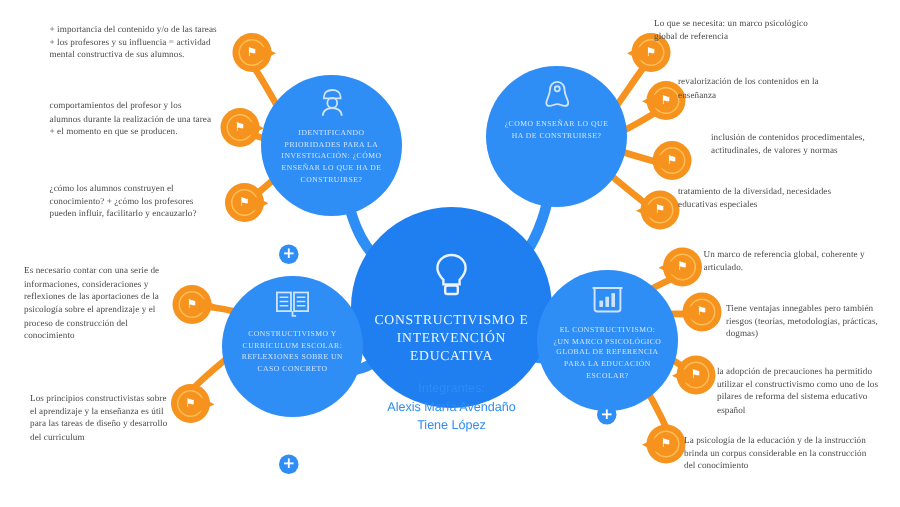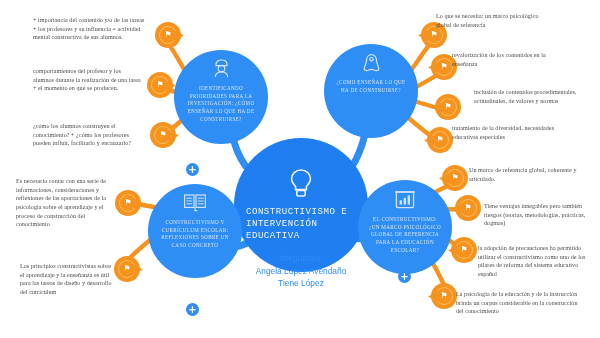--- a/index.html
+++ b/index.html
@@ -67,23 +67,23 @@
   }
 
   
   #center{
     position:absolute;left:234px;top:138px;width:134px;height:134px;
     border-radius:50%;background:#1f7ef0;
     display:flex;flex-direction:column;align-items:center;justify-content:center;
   }
   #center .cicon{margin-bottom:4px;}
   #center .ctitle{
-    font-family:Liberation Mono, monospace;
+    font-family:Liberation Serif, serif;
     color:#eef5ff;font-size:9.1px;line-height:1.32;letter-spacing:0.5px;
-    text-align:left;padding:0 12px;text-transform:uppercase;
+    text-align:center;padding:0 12px;text-transform:uppercase;
   }
   #credits{
     position:absolute;left:228px;top:252px;width:146px;text-align:center;
     font-family:"Liberation Sans", sans-serif;
     color:#2f8df6;font-size:8.4px;line-height:1.5;
   }
   #credits .clabel{display:block;}
 
   
   .plus{
@@ -128,21 +128,21 @@
       <svg width="26" height="30" viewBox="0 0 26 30">
         <path d="M13 2 C7.5 2 3.6 6 3.6 10.8 C3.6 14.3 5.9 16.6 7.6 18.6 L7.6 21.6 L18.4 21.6 L18.4 18.6 C20.1 16.6 22.4 14.3 22.4 10.8 C22.4 6 18.5 2 13 2 Z" fill="none" stroke="#eaf3ff" stroke-width="1.6"></path>
         <rect x="8.8" y="22.4" width="8.4" height="5.6" rx="1.4" fill="none" stroke="#eaf3ff" stroke-width="1.6"></rect>
       </svg>
     </span>
     <div class="ctitle">CONSTRUCTIVISMO E INTERVENCIÓN EDUCATIVA</div>
   </div>
 
   <div id="credits">
     <span class="clabel">Integrantes:</span>
-    <span class="clabel">Angela López Avendaño</span>
+    <span class="clabel">Alexis María Avendaño</span>
     <span class="clabel">Tiene López</span>
   </div>
 
   <div class="branch" style="left:174px;top:50px;width:94px;height:94px;">
     <span class="bicon">
       <svg width="17" height="19" viewBox="0 0 17 19">
         <path d="M3 5.4 C3 2.6 5.3 1 8.5 1 C11.7 1 14 2.6 14 5.4 L14 6.6 L3 6.6 Z" fill="none" stroke="#cfe4fb" stroke-width="1.2"></path>
         <circle cx="8.5" cy="9.6" r="3.3" fill="none" stroke="#cfe4fb" stroke-width="1.2"></circle>
         <path d="M2.2 18.2 C2.2 14.8 5 13 8.5 13 C12 13 14.8 14.8 14.8 18.2" fill="none" stroke="#cfe4fb" stroke-width="1.2"></path>
       </svg>

